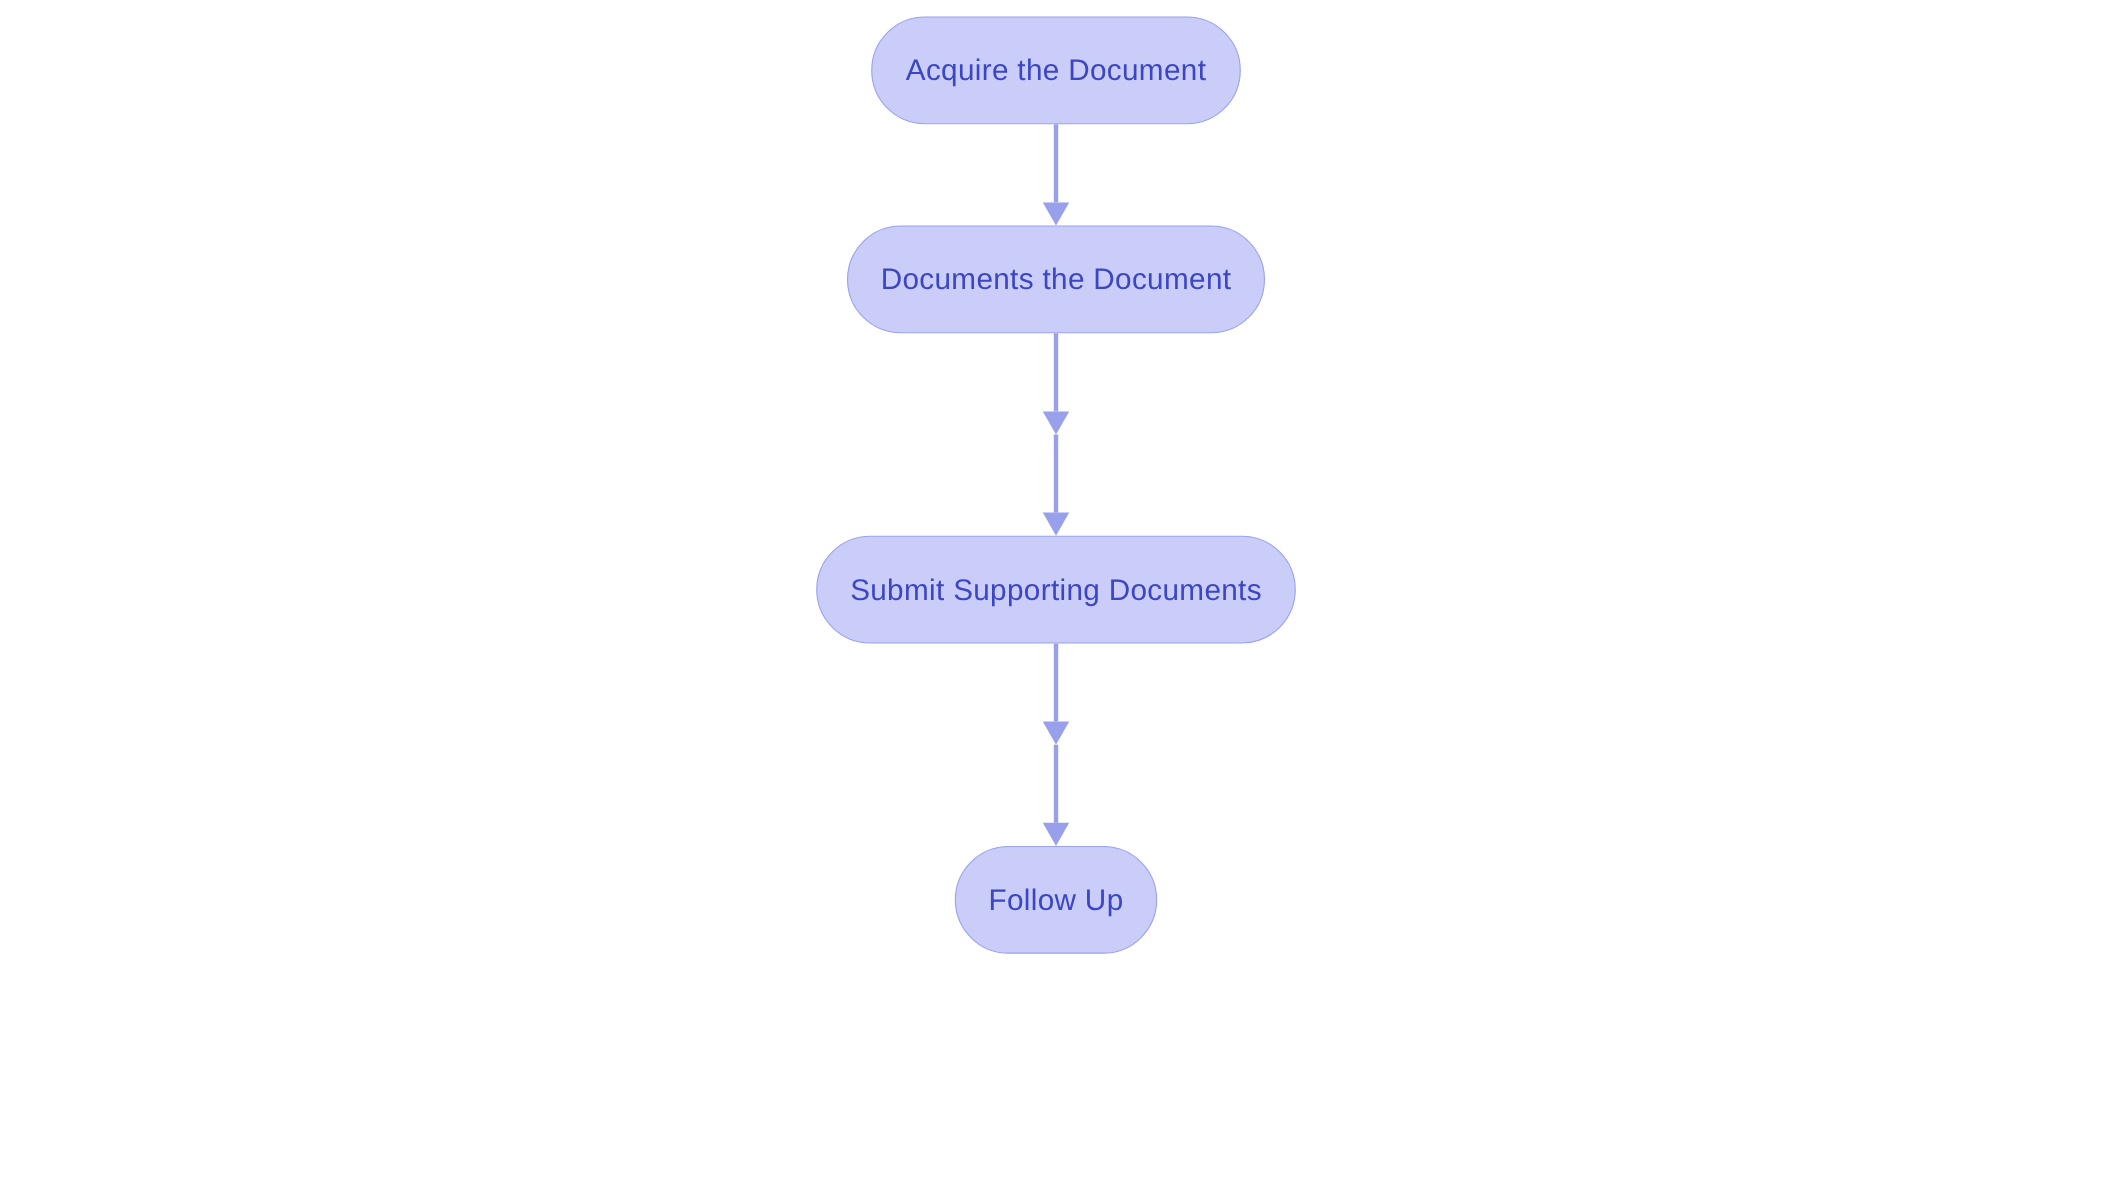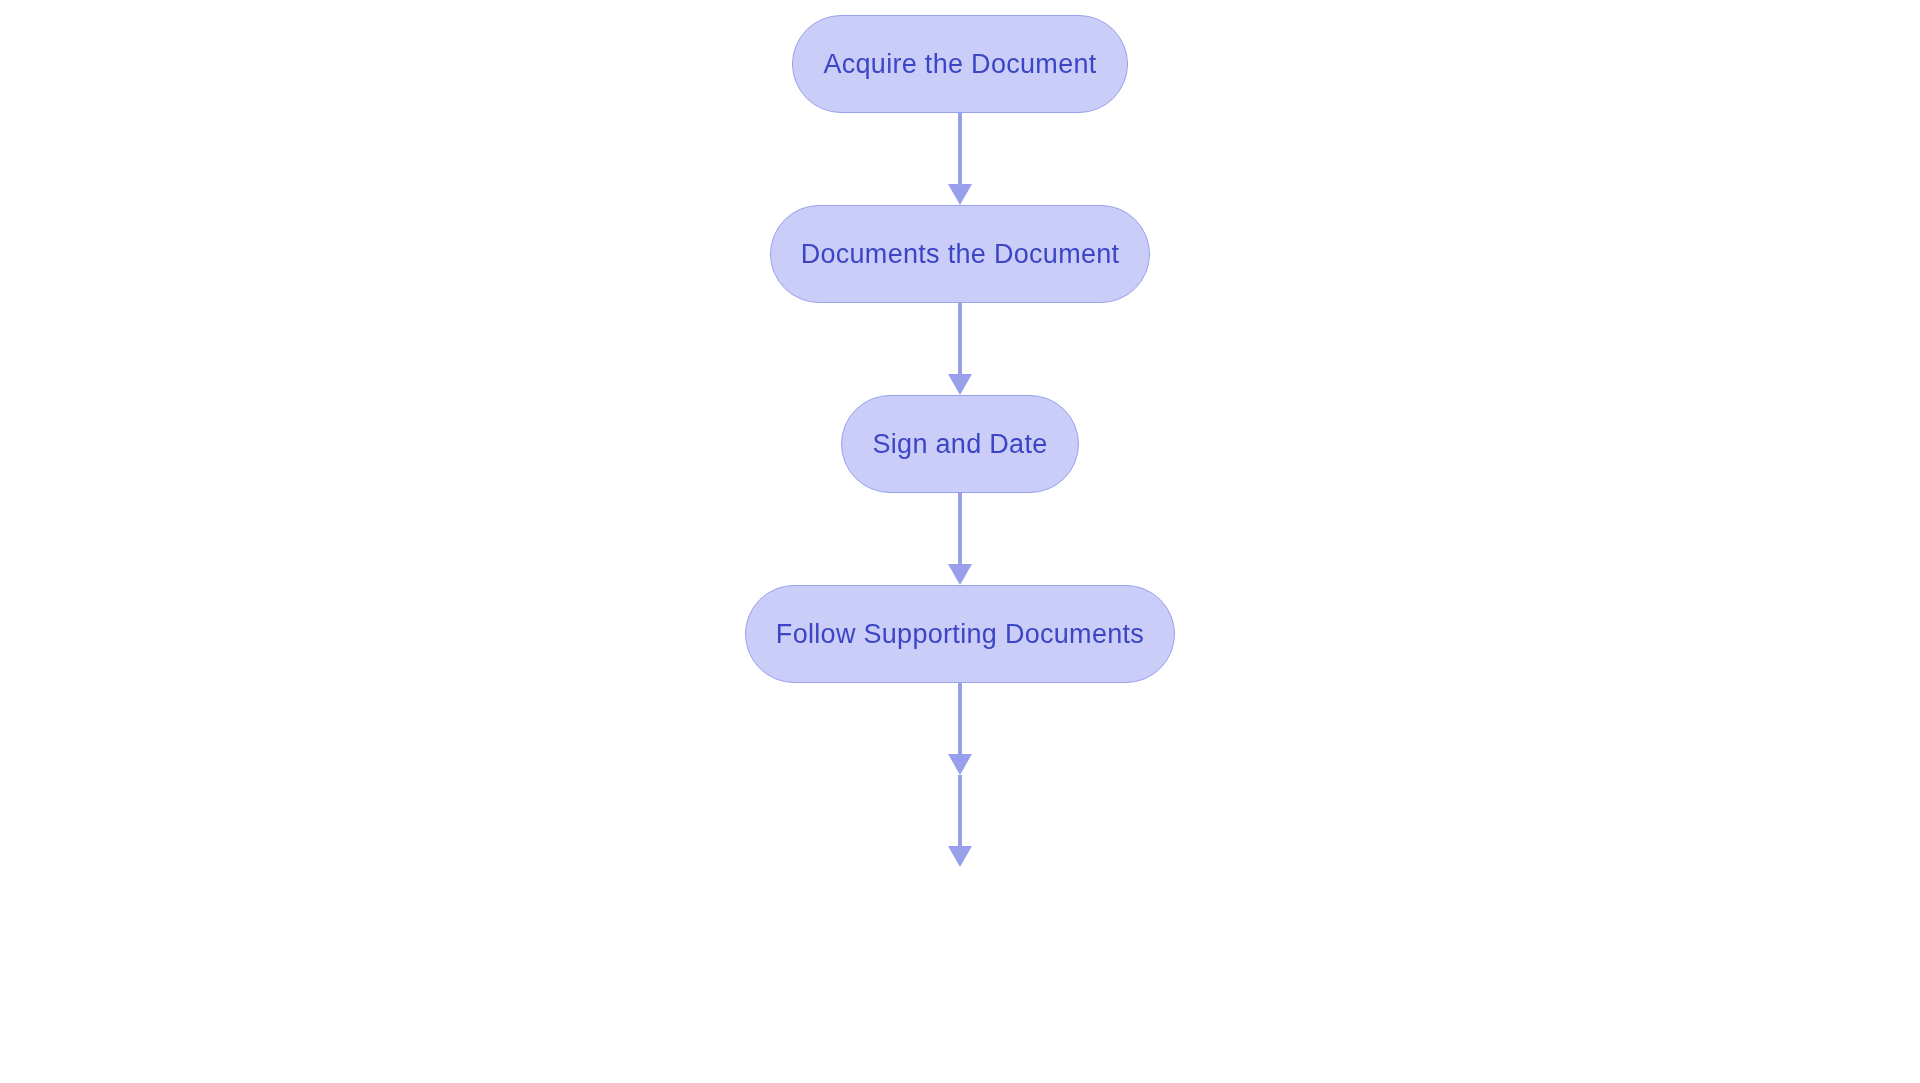--- a/index.html
+++ b/index.html
@@ -78,39 +78,39 @@
 
     <div class="node">
       <span class="label">Documents the Document</span>
     </div>
 
     <div class="connector">
       <div class="line"></div>
       <div class="head"></div>
     </div>
 
-    <div class="node">
-      <span class="label">Sign and Date</span>
-    </div>
 
     <div class="connector">
       <div class="line"></div>
       <div class="head"></div>
     </div>
 
     <div class="node">
-      <span class="label">Follow Supporting Documents</span>
+      <span class="label">Submit Supporting Documents</span>
     </div>
 
     <div class="connector">
       <div class="line"></div>
       <div class="head"></div>
     </div>
 
 
     <div class="connector">
       <div class="line"></div>
       <div class="head"></div>
     </div>
 
+    <div class="node">
+      <span class="label">Follow Up</span>
+    </div>
 
   </div>
 </div>
 
 </body></html>

